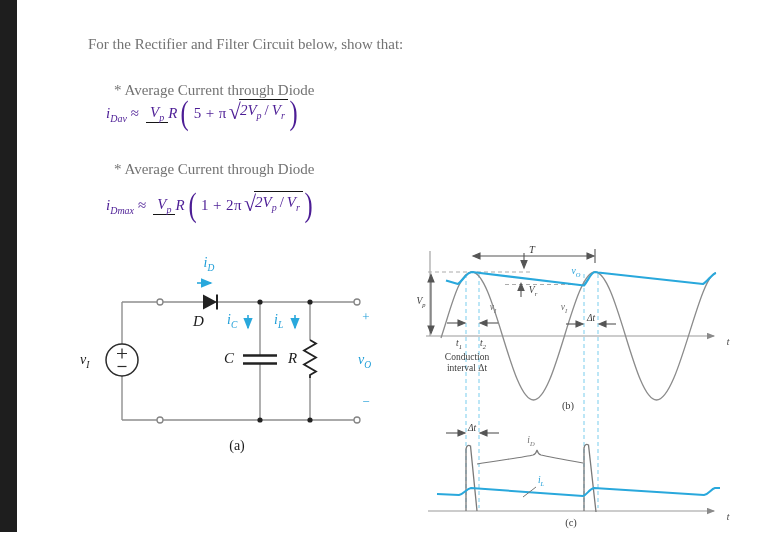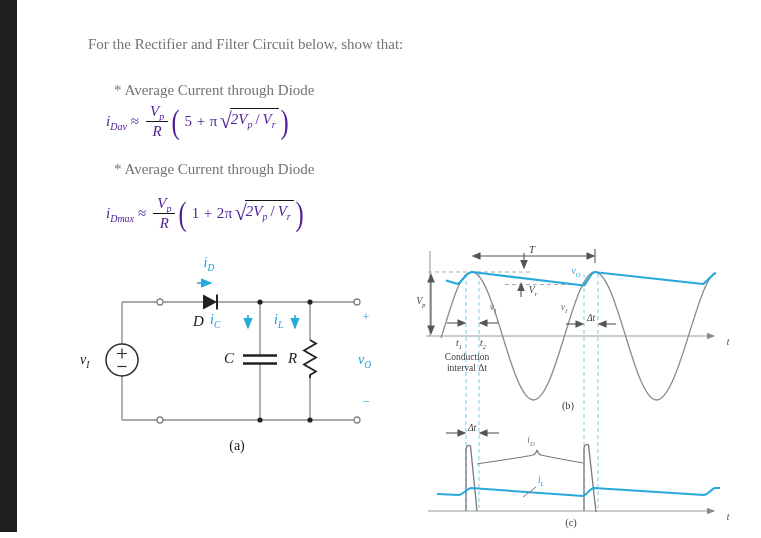--- a/index.html
+++ b/index.html
@@ -17,21 +17,21 @@
   .s10{font-size:10.5px;}
   .s13{font-size:13px;}
   .s14{font-size:14px;}
   .s15{font-size:15px;}
   sub{font-size:68%;line-height:0;}
   
   .formula{position:absolute;display:flex;align-items:center;color:#4c1d95;
            font-style:italic;font-size:15px;}
   .fsub{font-size:10px;}
   .approx{font-style:normal;margin:0 7px 0 4px;}
-  .frac{display:inline-flex;flex-direction:column;align-items:center;margin-right:2px;}
+  .frac{display:inline-flex;flex-direction:row;align-items:center;margin-right:2px;}
   .num{border-bottom:1.2px solid #151515;padding:0 4px 1px 4px;}
   .den{padding-top:1px;}
   .paren{font-style:normal;font-size:34px;font-weight:300;line-height:0;transform:scaleX(.72);}
   .fbody{font-style:normal;margin:0 2px 0 3px;letter-spacing:.4px;}
   .surd{font-style:normal;font-size:22px;line-height:0;margin-right:-2px;position:relative;top:-1px;}
   .rad{border-top:1.2px solid #151515;padding:2px 3px 0 1px;position:relative;top:-4px;}
   .slash{font-style:normal;margin:0 3px;}
   svg{position:absolute;left:0;top:0;}
   .cond{line-height:11px;text-align:center;}
 </style>
@@ -170,21 +170,21 @@
       <path d="M499,433 H487" fill="none"></path>
         <polygon points="487,430 487,436 480,433"></polygon>
     </g>
   </g>
 </svg>
 
 <div class="lbl it cy s14" style="left:209px;top:263px;">
     <span class="ctr" style="position:absolute;"><span>i</span><sub>D</sub></span>
   </div>
 <div class="lbl it s15" style="left:193px;top:314px;">D</div>
-<div class="lbl it cy s14" style="left:210px;top:313px;"><span>i</span><sub>C</sub></div>
+<div class="lbl it cy s14" style="left:227px;top:313px;"><span>i</span><sub>C</sub></div>
 <div class="lbl it cy s14" style="left:274px;top:313px;"><span>i</span><sub>L</sub></div>
 <div class="lbl it s15" style="left:224px;top:351px;">C</div>
 <div class="lbl it s15" style="left:288px;top:351px;">R</div>
 <div class="lbl it s14" style="left:80px;top:353px;"><span>v</span><sub>I</sub></div>
 <div class="lbl cy s13 ctr" style="left:366px;top:316px;">+</div>
 <div class="lbl cy s13 ctr" style="left:366px;top:401px;">−</div>
 <div class="lbl it cy s14" style="left:358px;top:353px;"><span>v</span><sub>O</sub></div>
 <div class="lbl s14 ctr" style="left:237px;top:446px;">(a)</div>
 
 <div class="lbl it s10 dk ctr" style="left:532px;top:250px;">T</div>

